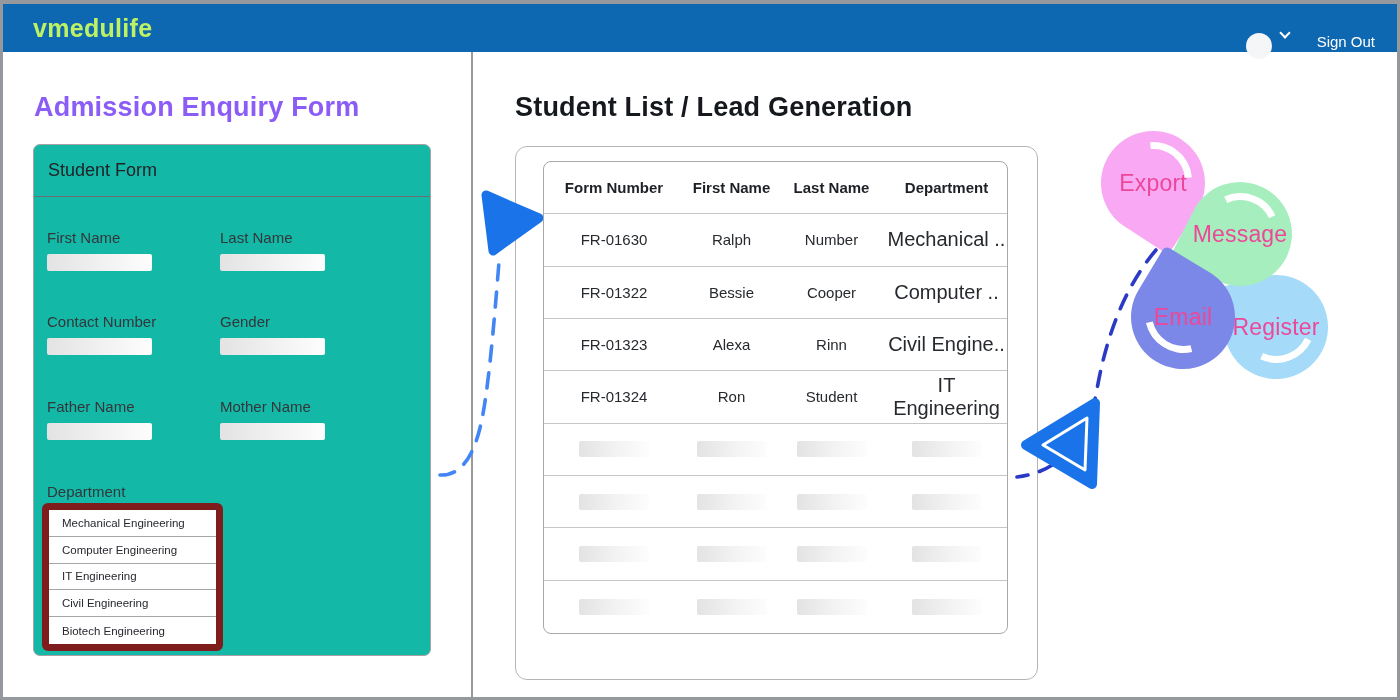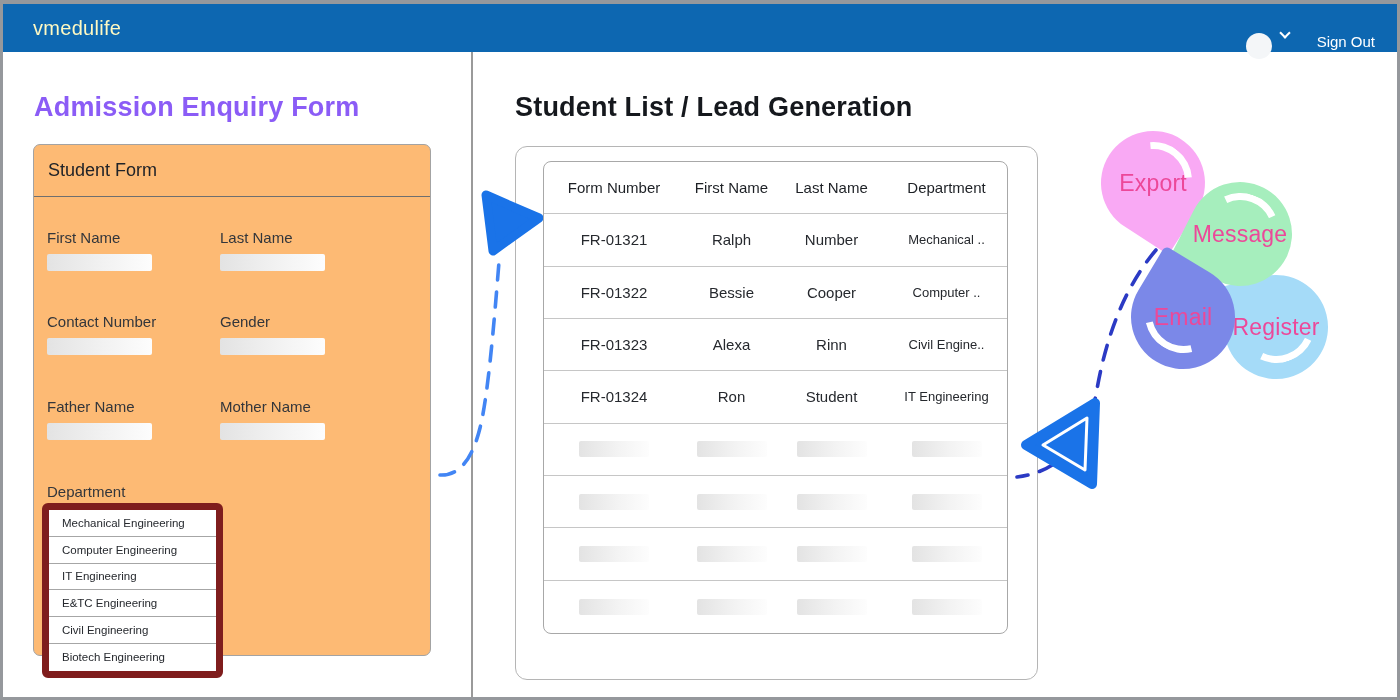--- a/index.html
+++ b/index.html
@@ -8,35 +8,35 @@
     position:relative; width:1400px; height:700px; overflow:hidden;
     background:#fff; border:3px solid #95989c; border-top-width:4px;
     font-family:"Liberation Sans", sans-serif;
   }
   
   .app-header {
     position:absolute; left:0; top:0; right:0; height:48px;
     background:var(--header-bg,#0d67b1); display:flex; align-items:center;
     justify-content:space-between; padding:0 22px 0 30px; z-index:10;
   }
-  .brand { color:#fef9c3; font-size:20px; font-weight:400; letter-spacing:.3px; }
+  .brand { color:#bef264; font-size:25px; font-weight:700; letter-spacing:.3px; }
   .hdr-right { display:flex; align-items:flex-start;margin-top:35px; }
   .avatar { width:26px; height:26px; border-radius:50%; background:#f4f6f8; }
   .chev { width:8px; height:8px; border-right:2px solid #fff; border-bottom:2px solid #fff;
           transform:rotate(45deg); margin:-4px 0 0 9px; }
   .signout { color:#fff; font-size:15px; margin-left:28px; cursor:pointer; }
   
   .panel-divider { position:absolute; left:468px; top:48px; bottom:0; width:1.5px; background:#9a9a9a; }
   
   .h-left  { position:absolute; left:31px;  top:88px; font-size:27px; font-weight:700; color:#8b5cf6; letter-spacing:.2px; }
   .h-right { position:absolute; left:512px; top:88px; font-size:27px; font-weight:700; color:#15181d; letter-spacing:.2px; }
   
   .form-card {
     position:absolute; left:30px; top:140px; width:398px; height:512px;
-    background:#fdba74; border:1px solid #a3a3a3; border-radius:7px;
+    background:#14b8a6; border:1px solid #a3a3a3; border-radius:7px;
   }
   .form-card .card-hd {
     height:52px; display:flex; align-items:center; padding-left:14px;
     font-size:18px; color:#202328; border-bottom:1.5px solid #6f6f6f;
   }
   .field { position:absolute; width:160px; }
   .field .flabel { font-size:15px; color:#33363b; display:block; }
   .bar {
     width:105px; height:17px; margin-top:8px; border-radius:2px;
     background:linear-gradient(90deg,#e3e3e3 0%,#f2f2f2 55%,#fdfdfd 100%);
@@ -61,23 +61,23 @@
   .lead-table {
     position:absolute; left:540px; top:157px; width:465px; height:473px;
     border:1px solid #a8a8a8; border-radius:8px; background:#fff; overflow:hidden;
     display:grid; grid-template-rows:repeat(9,1fr); z-index:3;
   }
   .trow {
     display:grid; grid-template-columns:140px 95px 105px 125px;
     align-items:center; border-bottom:1px solid #c6c6c6;
   }
   .trow:last-child { border-bottom:none; }
-  .trow.head .cell { font-weight:400; color:#1d2025; }
+  .trow.head .cell { font-weight:700; color:#1d2025; }
   .cell { text-align:center; font-size:15px; color:#26292e; }
-  .cell.dep { font-size:13px; }
+  .cell.dep { font-size:20px; }
   .ph {
     width:70px; height:16px; margin:0 auto; border-radius:2px;
     background:linear-gradient(90deg,#e3e3e3 0%,#f3f3f3 55%,#fdfdfd 100%);
   }
   
   .flow-svg { position:absolute; left:0; top:0; width:1400px; height:700px; pointer-events:none; z-index:2; }
   
   .bubble { position:absolute; width:104px; height:104px; }
   .bubble .shape { position:absolute; inset:0; }
   .tip-br { border-radius:50% 50% 5% 50%; transform:rotate(33deg); }
@@ -145,39 +145,38 @@
     <div class="field c2 r3">
       <span class="flabel">Mother Name</span>
       <div class="bar"></div>
     </div>
 
     <div class="dept-label">Department</div>
     <div class="dept-list">
       <div class="dept-item">Mechanical Engineering</div>
       <div class="dept-item">Computer Engineering</div>
       <div class="dept-item">IT Engineering</div>
-      <div class="dept-item">E&amp;TC Engineering</div>
       <div class="dept-item">Civil Engineering</div>
       <div class="dept-item">Biotech Engineering</div>
     </div>
   </div>
 
   <div class="h-right">Student List / Lead Generation</div>
 
   <div class="list-card"></div>
 
   <div class="lead-table">
     <div class="trow head">
       <div class="cell">Form Number</div>
       <div class="cell">First Name</div>
       <div class="cell">Last Name</div>
       <div class="cell">Department</div>
     </div>
     <div class="trow">
-      <div class="cell">FR-01321</div>
+      <div class="cell">FR-01630</div>
       <div class="cell">Ralph</div>
       <div class="cell">Number</div>
       <div class="cell dep">Mechanical ..</div>
     </div>
     <div class="trow">
       <div class="cell">FR-01322</div>
       <div class="cell">Bessie</div>
       <div class="cell">Cooper</div>
       <div class="cell dep">Computer ..</div>
     </div>

